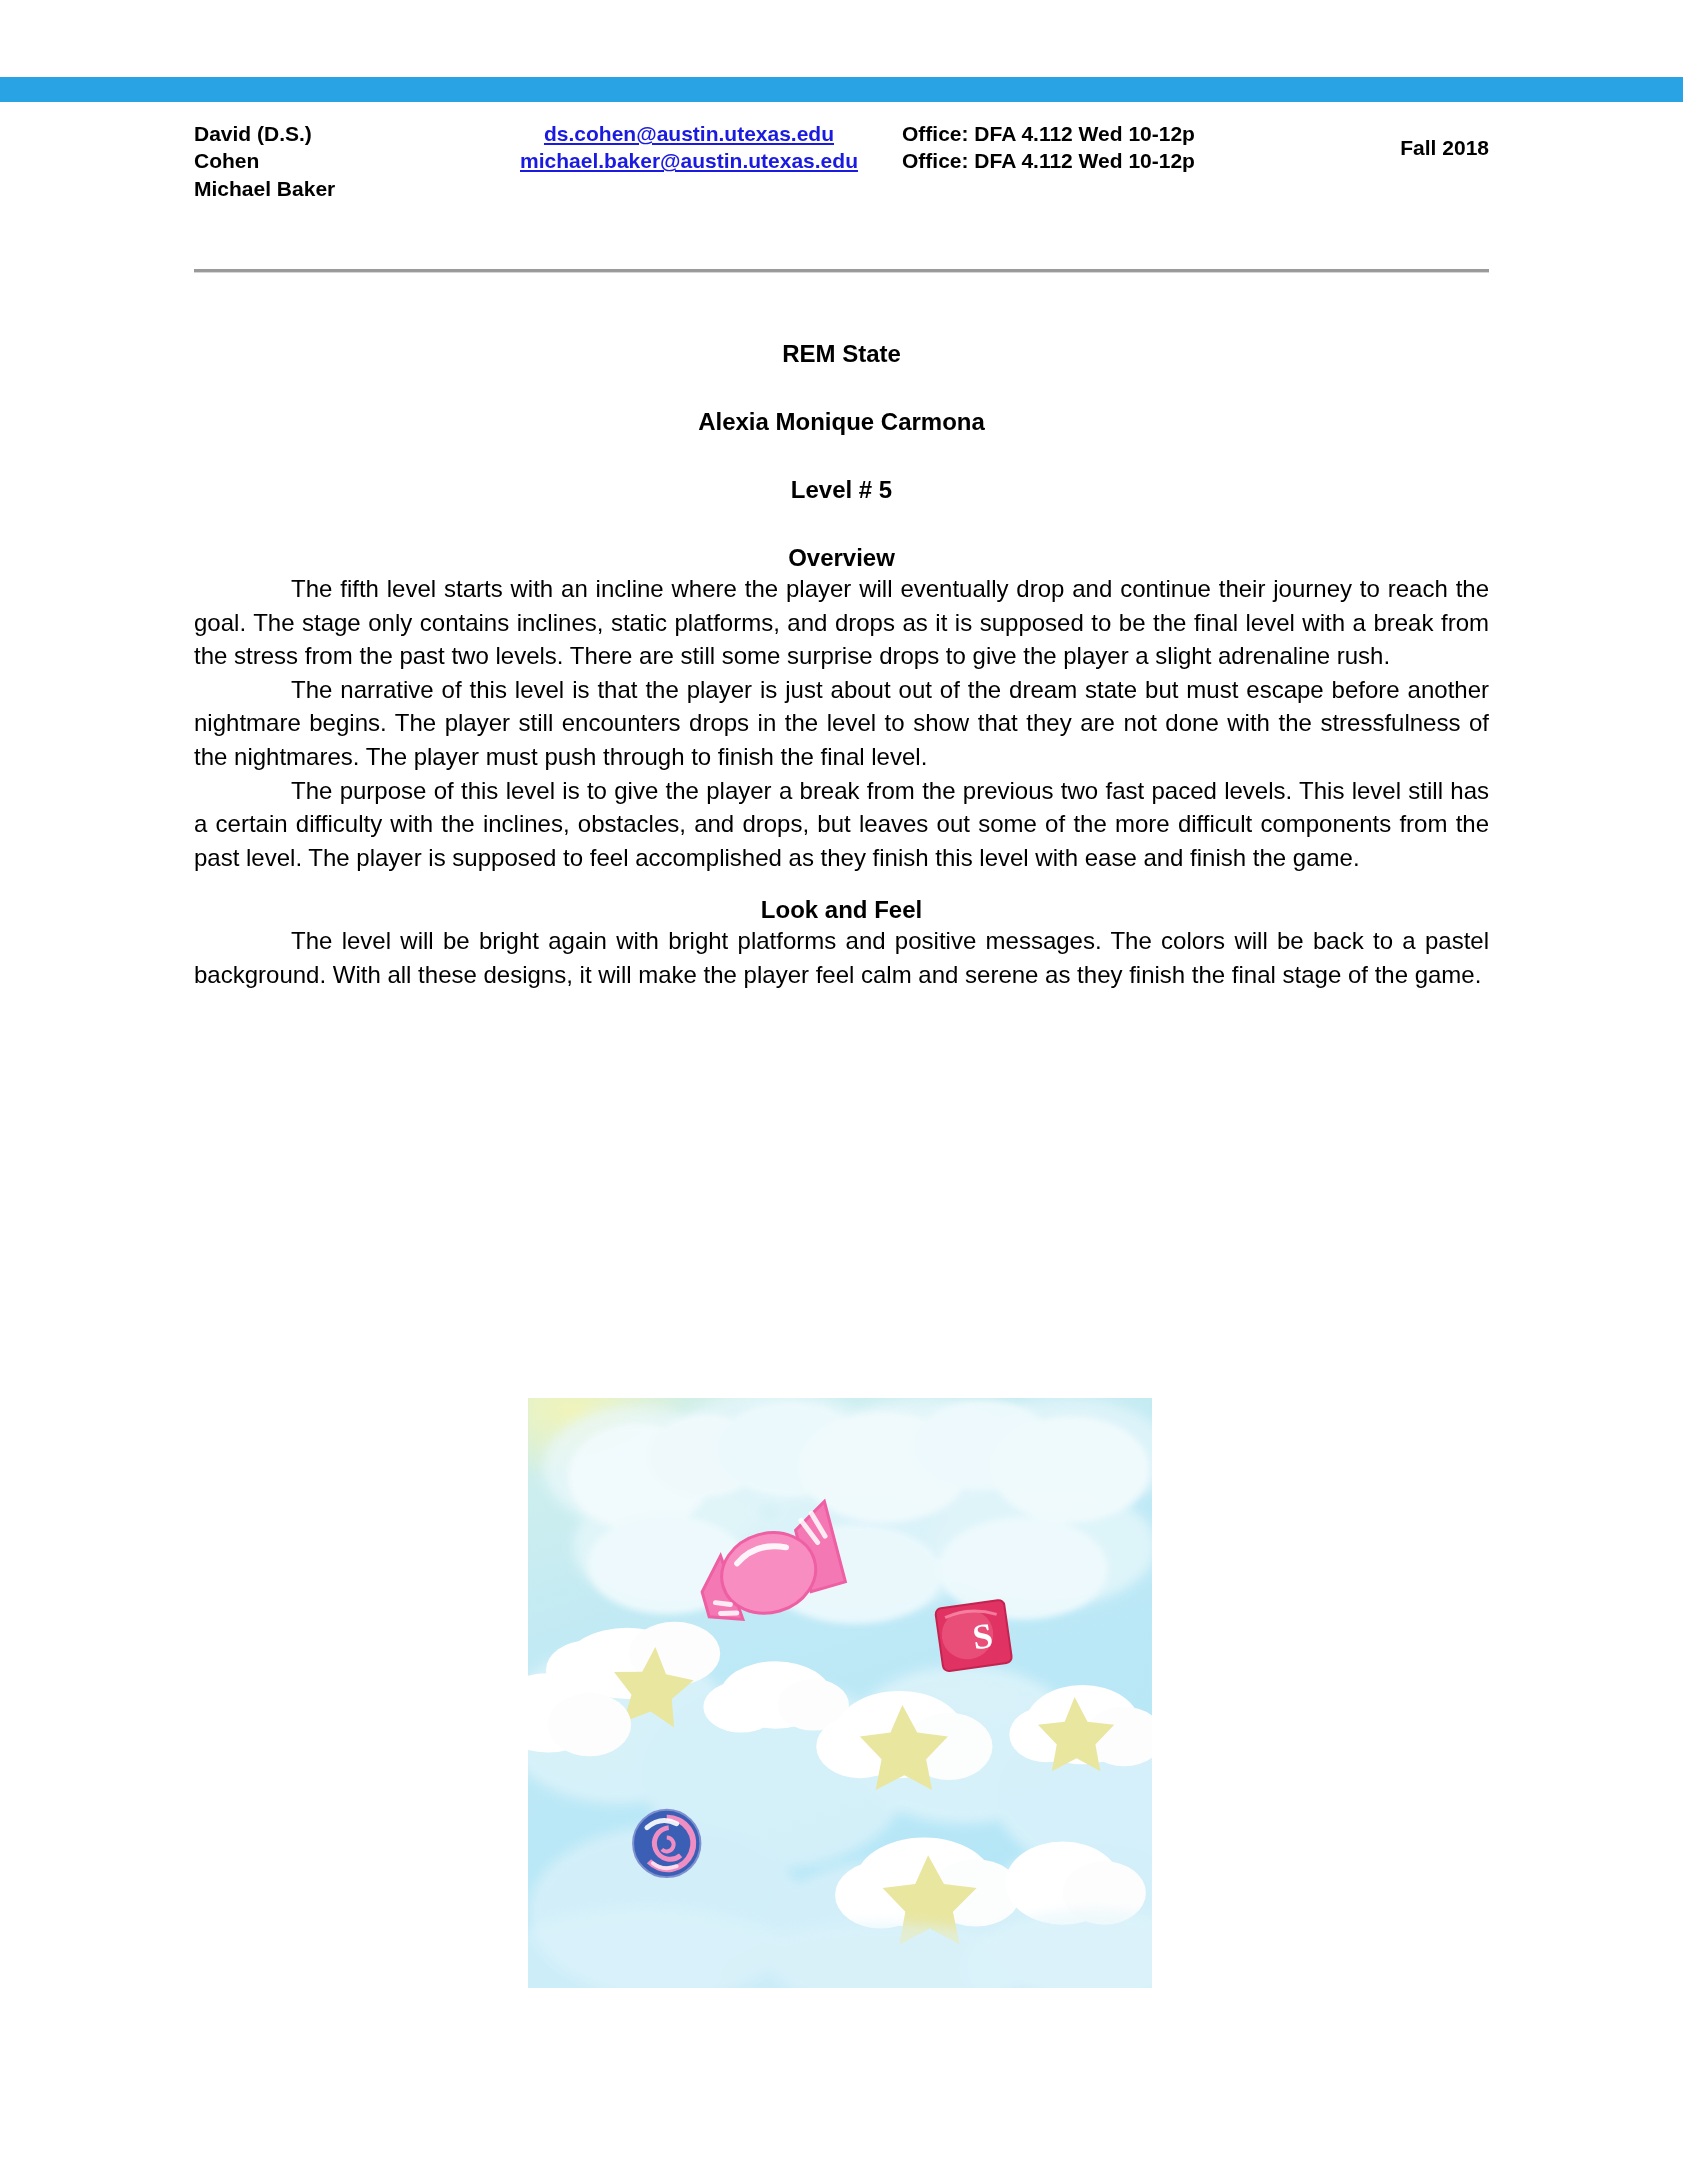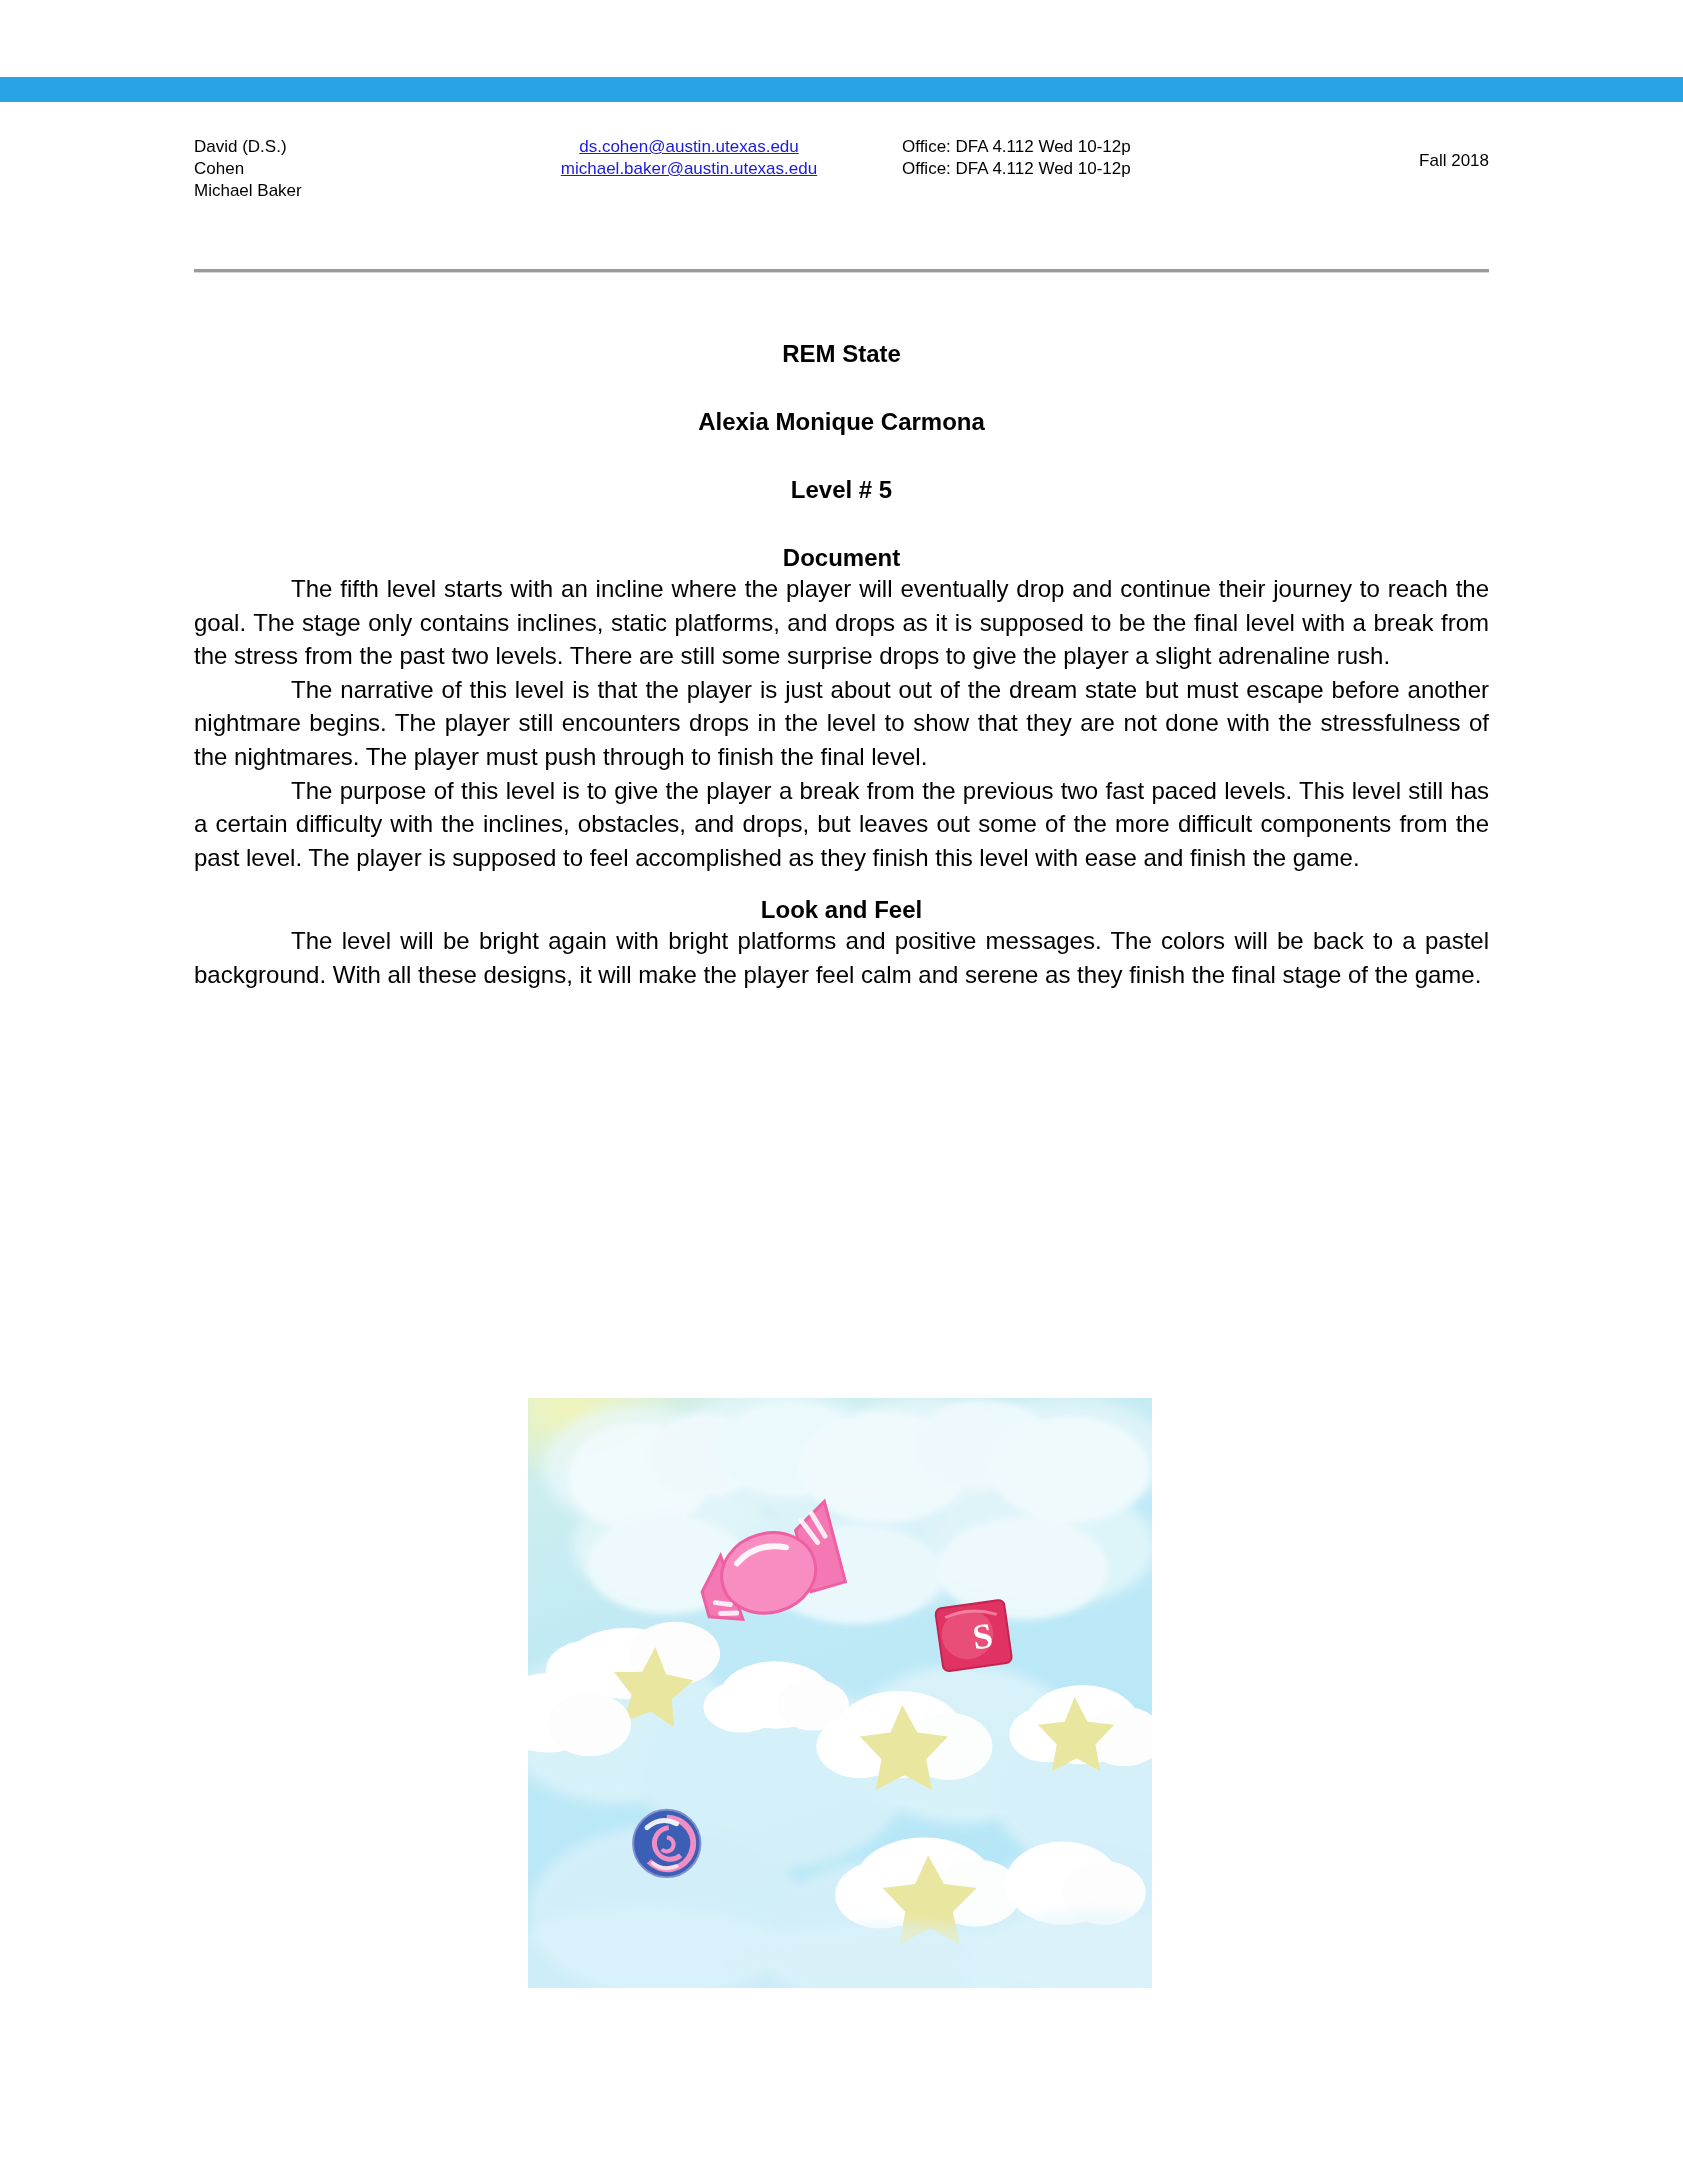--- a/index.html
+++ b/index.html
@@ -31,27 +31,27 @@
     top: 77px;
     width: 1683px;
     height: 25px;
     background: #29a3e3;
   }
 
   
   .doc-header {
     position: absolute;
     left: 194px;
-    top: 136px;
+    top: 120px;
     width: 1295px;
     display: flex;
     flex-direction: row;
     align-items: flex-start;
-    font-size: 17px;
-    font-weight: normal;
+    font-size: 21px;
+    font-weight: bold;
     line-height: 1.30;
   }
   .hdr-col-names {
     width: 282px;
     text-align: left;
     flex: 0 0 auto;
   }
   .hdr-col-emails {
     width: 426px;
     text-align: center;
@@ -185,21 +185,21 @@
     <div class="spacer-lg"></div>
     <div class="sub-heading">REM State</div>
 
     <div class="spacer-md"></div>
     <div class="sub-heading">Alexia Monique Carmona</div>
 
     <div class="spacer-md"></div>
     <div class="sub-heading">Level # 5</div>
 
     <div class="spacer-md"></div>
-    <div class="section-heading">Document</div>
+    <div class="section-heading">Overview</div>
 
     <p class="body-par">The fifth level starts with an incline where the player will eventually drop and continue their journey to reach the goal. The stage only contains inclines, static platforms, and drops as it is supposed to be the final level with a break from the stress from the past two levels. There are still some surprise drops to give the player a slight adrenaline rush.</p>
     <p class="body-par">The narrative of this level is that the player is just about out of the dream state but must escape before another nightmare begins. The player still encounters drops in the level to show that they are not done with the stressfulness of the nightmares. The player must push through to finish the final level.</p>
     <p class="body-par">The purpose of this level is to give the player a break from the previous two fast paced levels. This level still has a certain difficulty with the inclines, obstacles, and drops, but leaves out some of the more difficult components from the past level. The player is supposed to feel accomplished as they finish this level with ease and finish the game.</p>
 
     <div class="spacer-sm"></div>
     <div class="section-heading">Look and Feel</div>
 
     <p class="body-par">The level will be bright again with bright platforms and positive messages. The colors will be back to a pastel background. With all these designs, it will make the player feel calm and serene as they finish the final stage of the game.</p>
 

